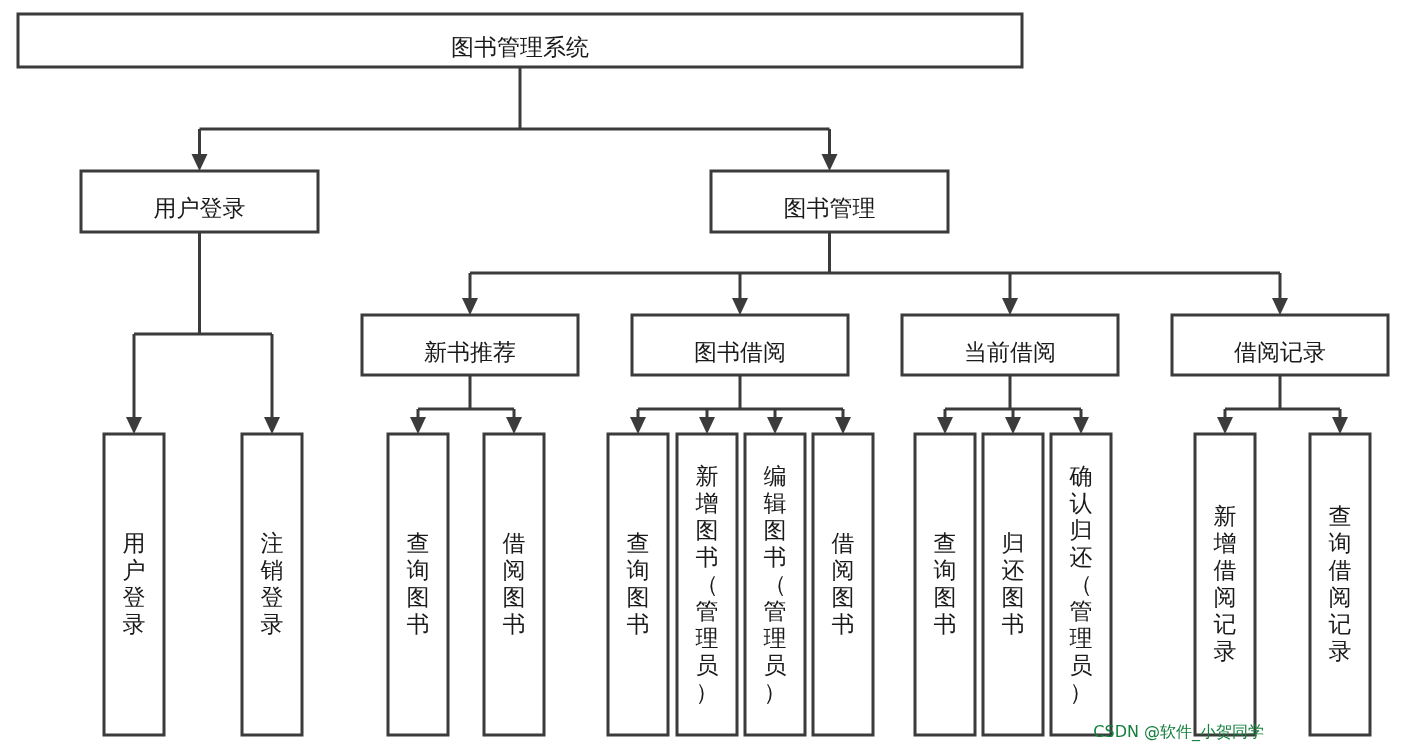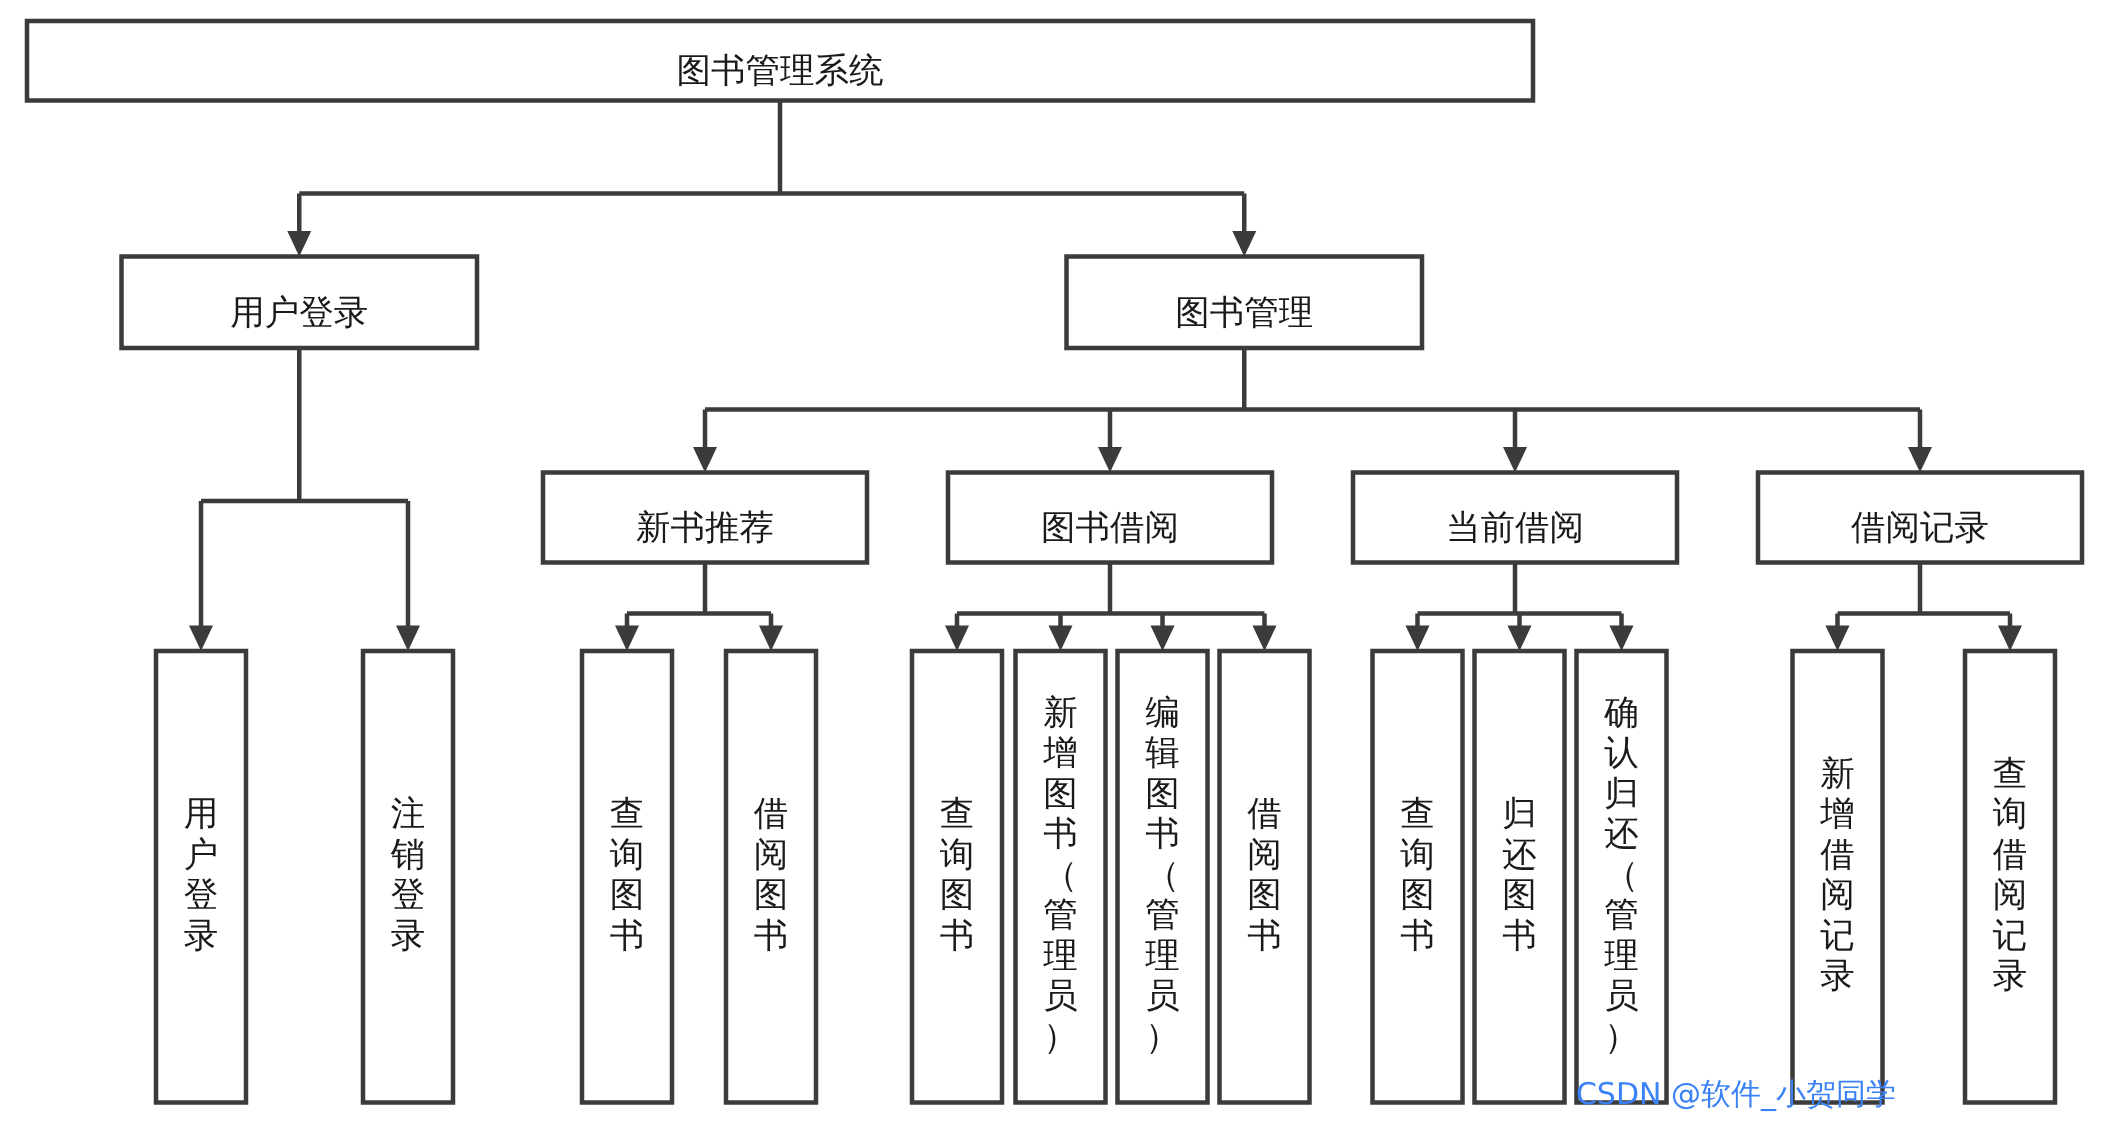--- a/index.html
+++ b/index.html
@@ -48,22 +48,22 @@
   }
   .arrow-head {
     fill: #3b3b3b;
     stroke: none;
   }
   #watermark {
     position: absolute;
     right: 10px;
     bottom: 4px;
     font-family: "DejaVu Sans", "Liberation Sans", sans-serif;
-    font-size: 20px;
-    color: #3b82f6;
+    font-size: 16px;
+    color: #15803d;
     white-space: nowrap;
     user-select: none;
   }
 </style>
 </head>
 <body>
 
 <div id="diagram-root">
   <svg id="tree-svg" viewBox="0 0 1405 747">
     <g id="edges">

